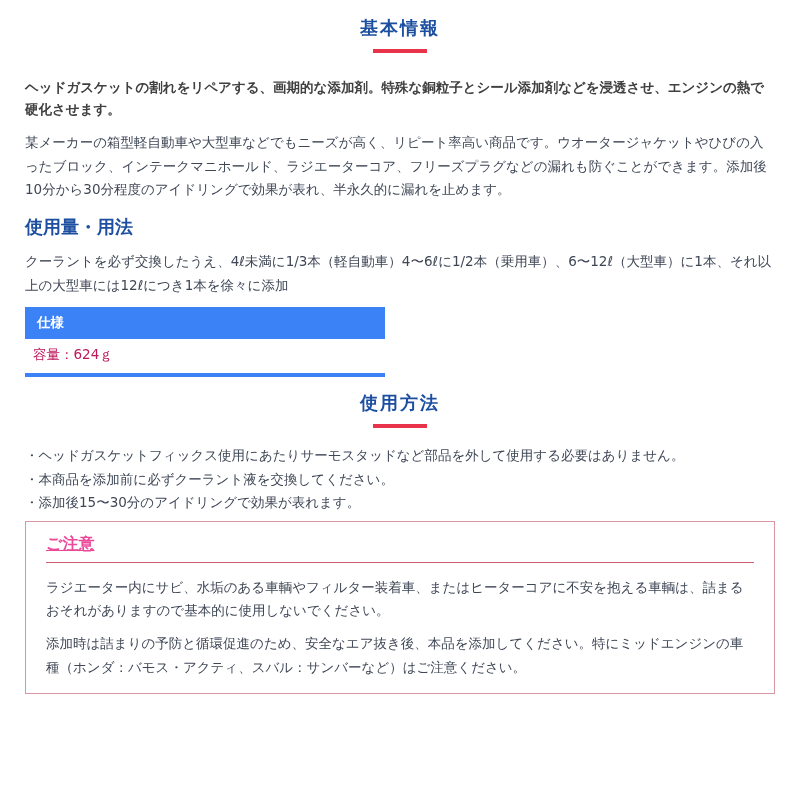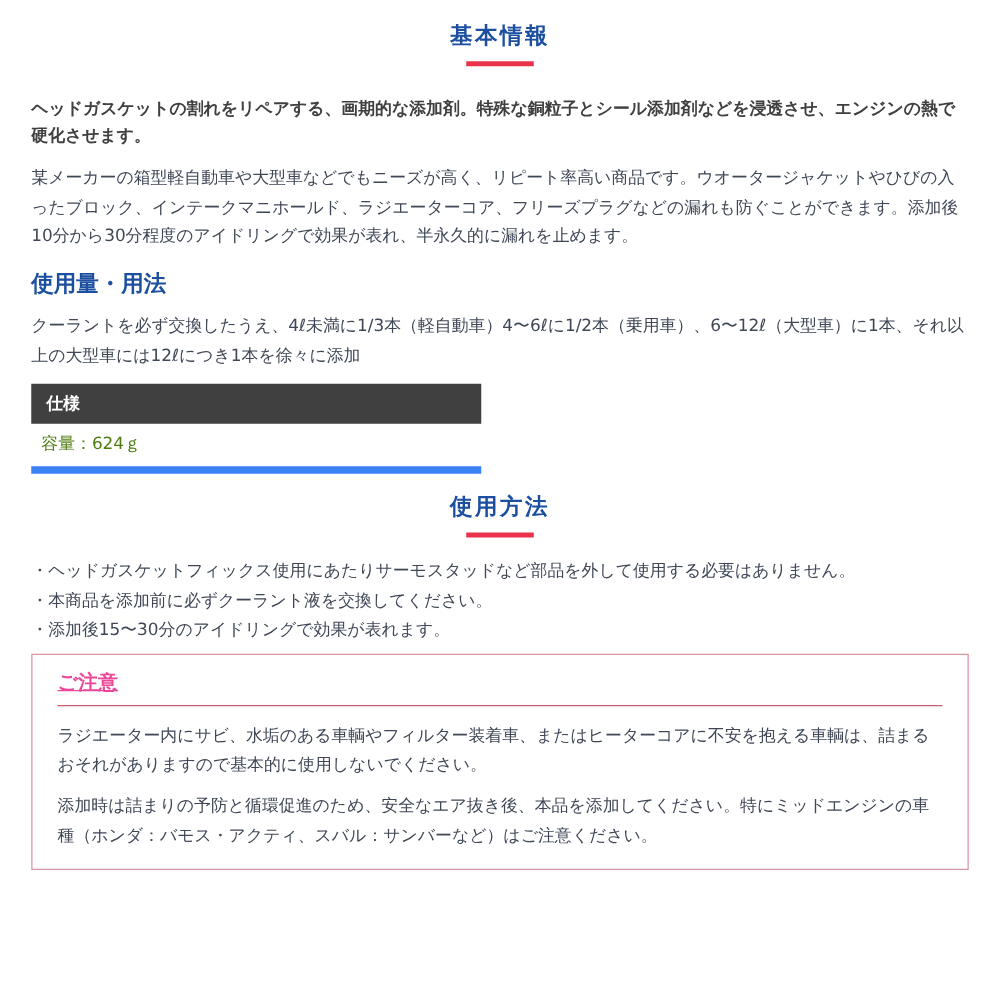--- a/index.html
+++ b/index.html
@@ -31,28 +31,28 @@
     margin: 11px 0 0 0;
     color: #3f4756; font-size: 13.5px; line-height: 1.75;
   }
   .h-sub {
     margin: 13px 0 0 0;
     color: #1c4fa0; font-size: 18px; font-weight: bold;
   }
 
   .spec { width: 360px; margin-top: 10px; }
   .spec-header {
-    background: #404040; color: #ffffff;
+    background: #3b82f6; color: #ffffff;
     font-size: 13.5px; font-weight: bold;
     padding: 7px 12px;
   }
   .spec-row {
     padding: 7px 8px 9px 8px;
-    color: #4d7c0f; font-size: 13.5px;
-    border-bottom: 6px solid #3b82f6;
+    color: #be185d; font-size: 13.5px;
+    border-bottom: 4px solid #3b82f6;
   }
 
   .section-usage { margin-top: 14px; }
 
   .usage-list {
     list-style: none; margin: 18px 0 0 0; padding: 0;
     color: #3f4756; font-size: 13.5px;
   }
   .usage-list li { line-height: 1.45; margin-bottom: 4px; }
 

